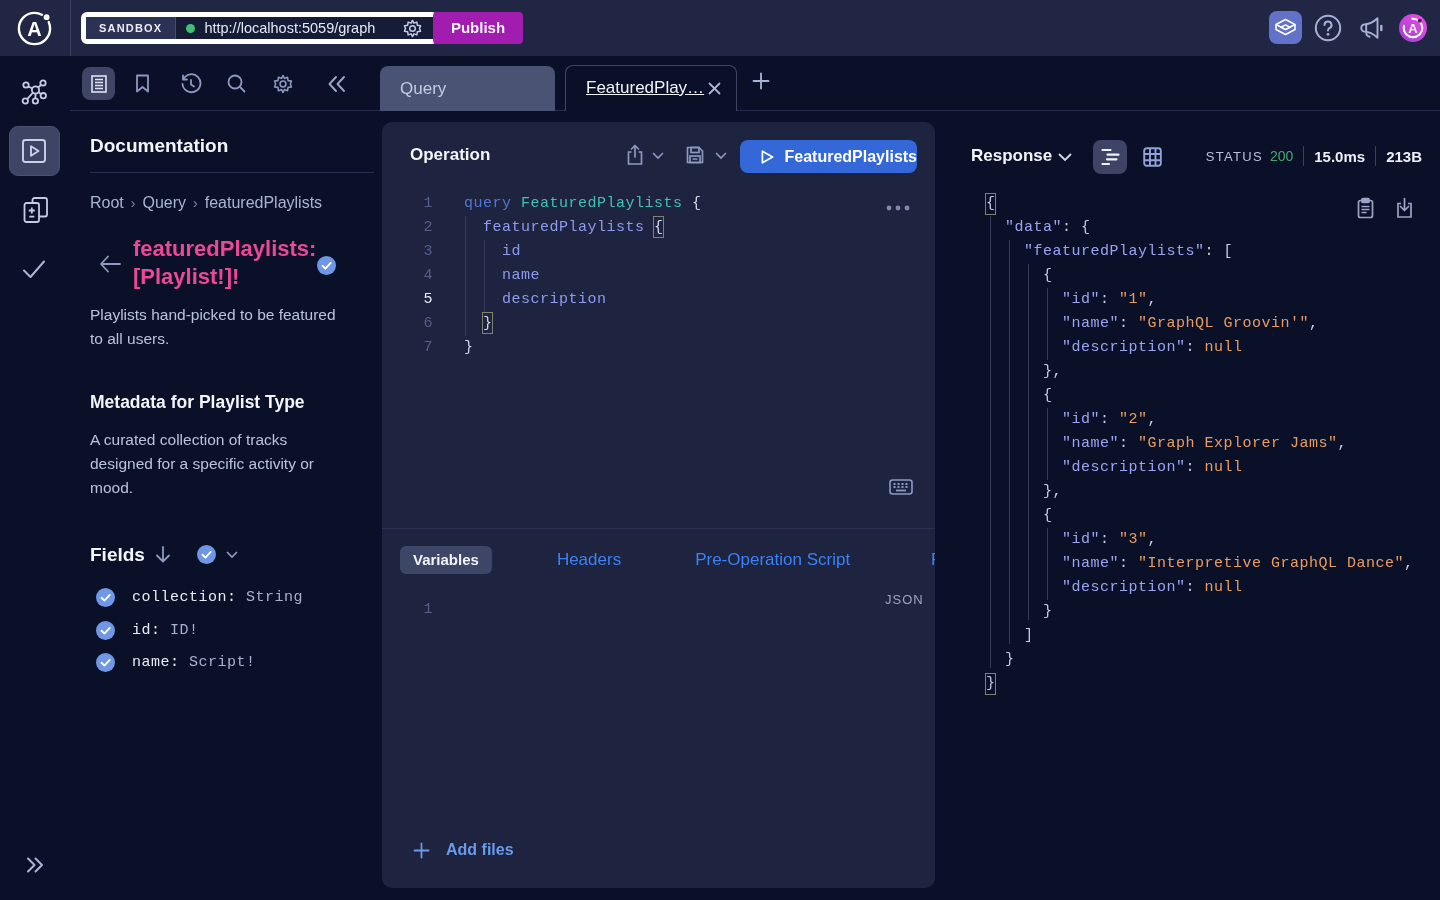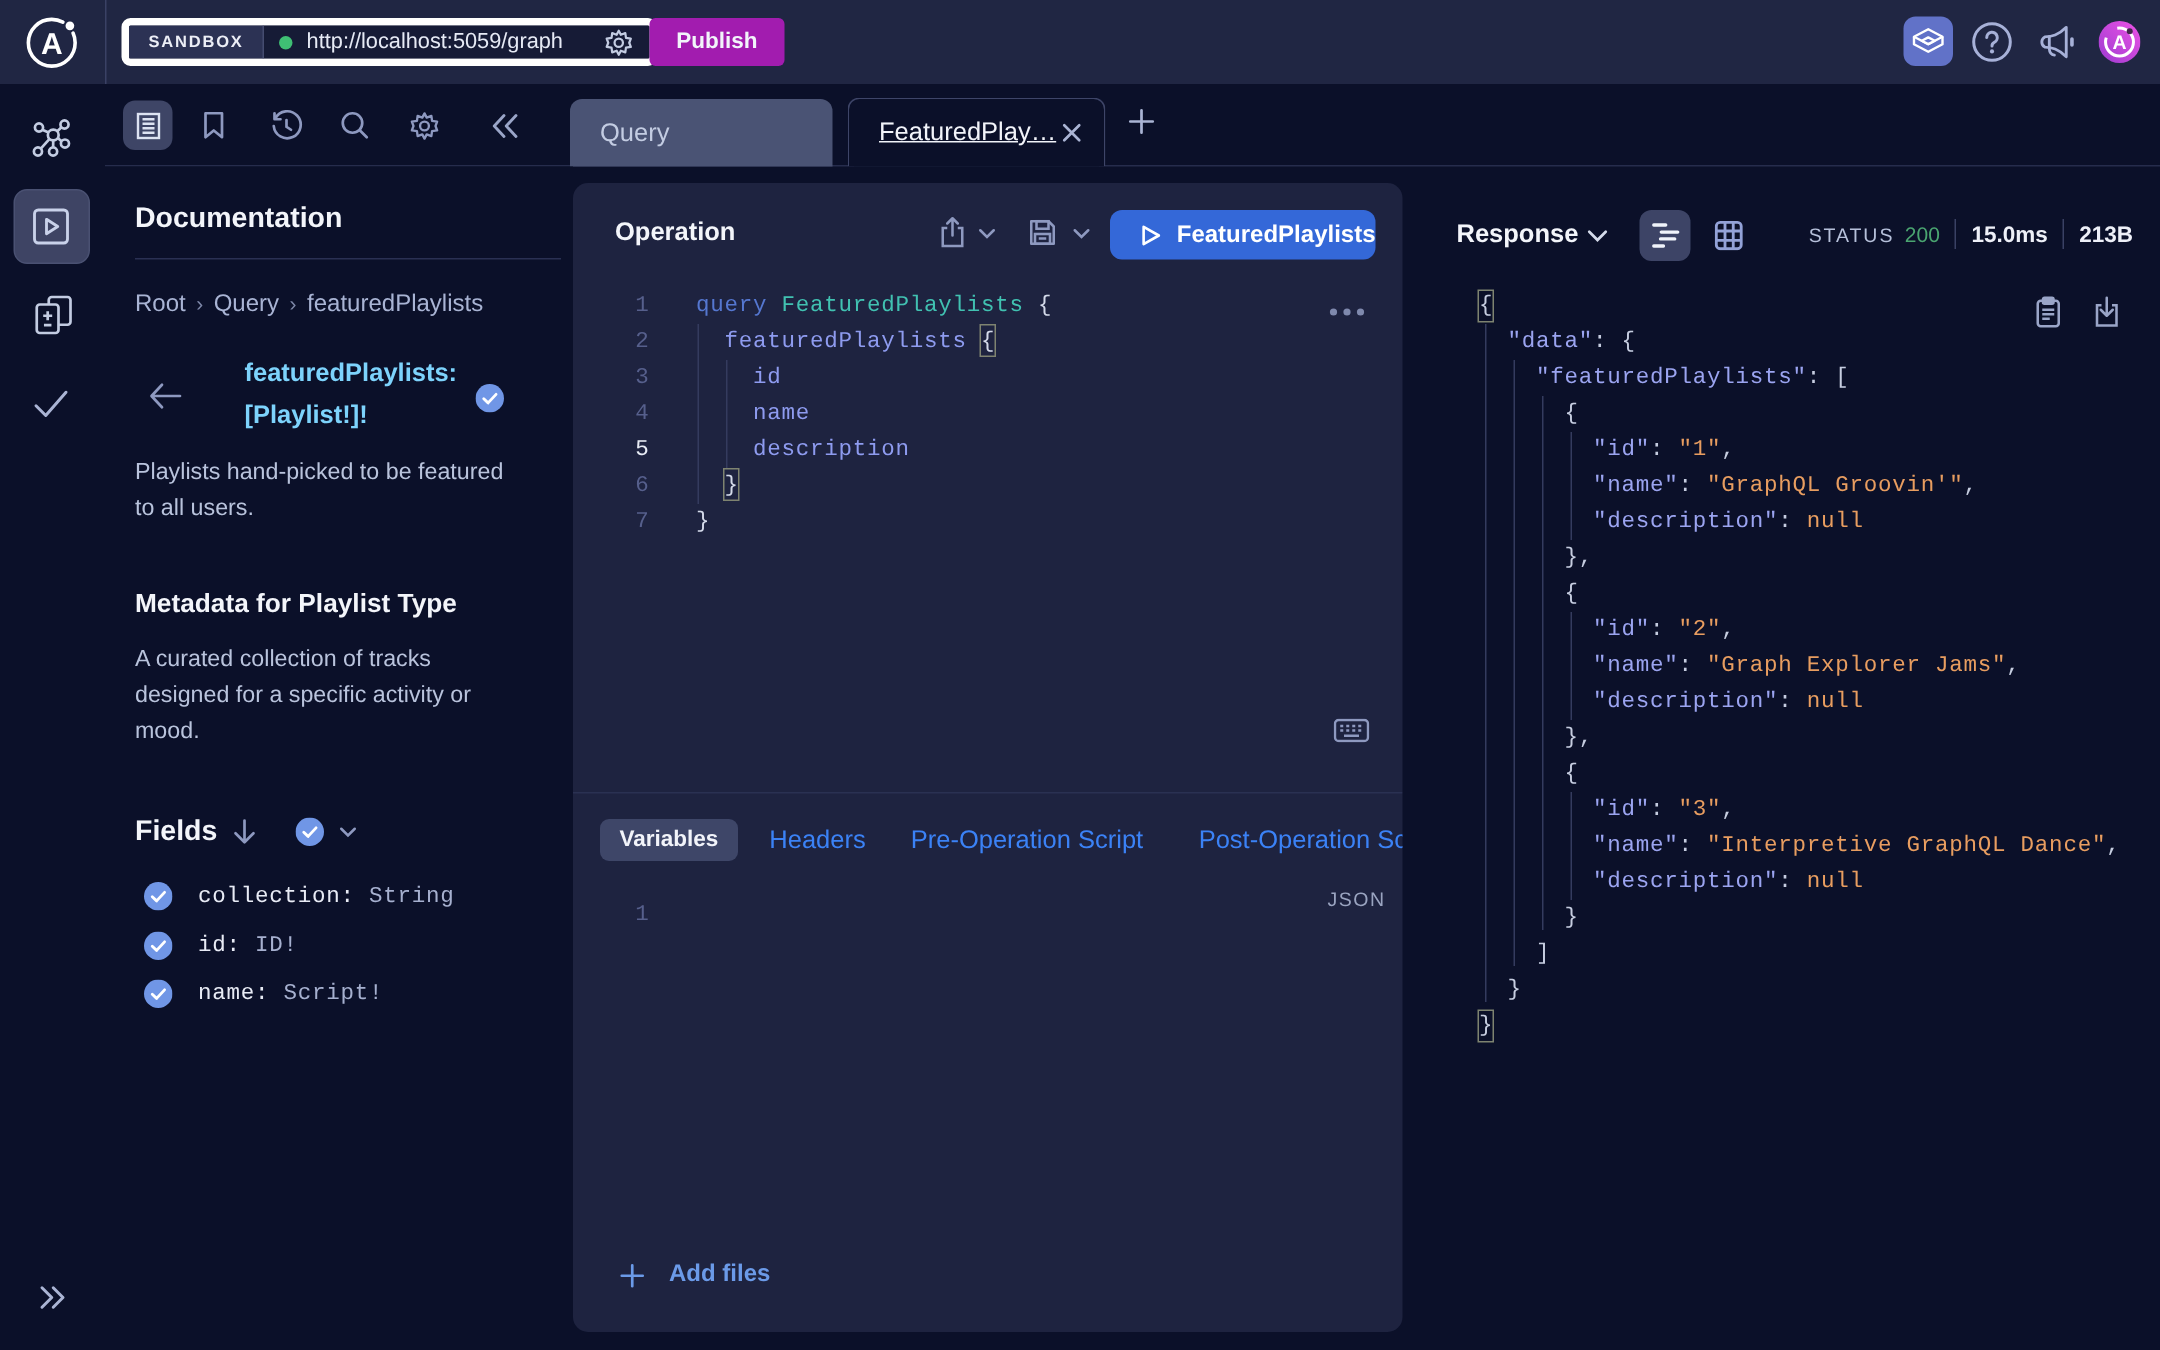--- a/index.html
+++ b/index.html
@@ -42,22 +42,22 @@
   border:1px solid #3e4568; border-bottom:none; border-radius:8px 8px 0 0; color:#f2f4fa;
   font-size:17px; line-height:44px; padding-left:20px; z-index:3;text-decoration:underline; }
 #tabplus { position:absolute; left:370px; top:16px; color:#aab4d4; }
 
 
 #docpanel { position:absolute; left:70px; top:111px; width:312px; height:789px; background:#0b1029; color:#b9c3dc; }
 #doctitle { position:absolute; left:20px; top:24px; font-size:19px; font-weight:bold; color:#f3f5fa; }
 #dochr { position:absolute; left:20px; top:61px; width:284px; height:1px; background:#2a3053; }
 #breadcrumb { position:absolute; left:20px; top:83px; font-size:16px; color:#a9b4d4; }
 #breadcrumb .sep { color:#7d87a8; padding:0 7px; font-size:14px; }
-#fieldtitle { position:absolute; left:63px; top:124px; width:200px; font-size:17px; font-weight:bold;
-  color:#7dd3fc; line-height:28px;margin-left:30px; }
+#fieldtitle { position:absolute; left:63px; top:124px; width:200px; font-size:22px; font-weight:bold;
+  color:#ec4899; line-height:28px; }
 #backarrow { position:absolute; left:28px; top:143px; }
 #fieldcheck { position:absolute; left:247px; top:145px; }
 #fielddesc { position:absolute; left:20px; top:192px; width:260px; font-size:15.5px; line-height:24px; color:#b9c3dc; }
 #metatitle { position:absolute; left:20px; top:281px; font-size:17.5px; font-weight:bold; color:#f3f5fa; }
 #metadesc { position:absolute; left:20px; top:317px; width:250px; font-size:15.5px; line-height:24px; color:#b9c3dc; }
 #fieldshdr { position:absolute; left:20px; top:433px; font-size:19px; font-weight:bold; color:#f3f5fa; }
 .fieldrow { position:absolute; font-family:"Liberation Mono", monospace; font-size:15px; letter-spacing:.5px; line-height:19px; }
 .fieldrow .nm { color:#e8ebf5; }
 .fieldrow .ty { color:#a6b0cf; }
 
@@ -74,21 +74,21 @@
 .kw { color:#5577d0; }
 .opname { color:#41c1b1; }
 .fld { color:#8e9bef; }
 .pn { color:#d4daea; }
 #opdots { position:absolute; left:504px; top:83px; }
 #kbd { position:absolute; left:507px; top:357px; }
 .guide { position:absolute; width:1px; background:#343b5e; }
 .brkt { position:absolute; width:11px; height:22px; border:1px solid #7e8370; }
 
 #opdivider { position:absolute; left:0; top:406px; width:553px; height:1px; background:#2a3152; }
-#vartabs { position:absolute; left:18px; top:424px; display:flex; align-items:center; }
+#vartabs { position:absolute; left:18px; top:424px; display:flex; align-items:center;gap:44px; }
 #varsel { background:#3e4668; border-radius:6px; height:28px; line-height:28px; padding:0 13px;
   color:#f2f4fa; font-size:15px; font-weight:bold; }
 .vtab { color:#3b82f6; font-size:17px; margin-left:21px; white-space:nowrap; }
 #varline1 { position:absolute; left:0px; top:476px; width:51px; text-align:right; color:#565f8c; }
 #jsonlabel { position:absolute; left:489px; top:470px; font-family:Liberation Sans, sans-serif;
   font-size:13px; color:#9aa4c0; letter-spacing:1px;margin-left:14px; }
 #addfiles { position:absolute; left:31px; top:719px; color:#6b9ae8; font-size:16px; font-weight:bold; display:flex; align-items:center; }
 #addfiles svg { margin-right:16px; }
 
 

